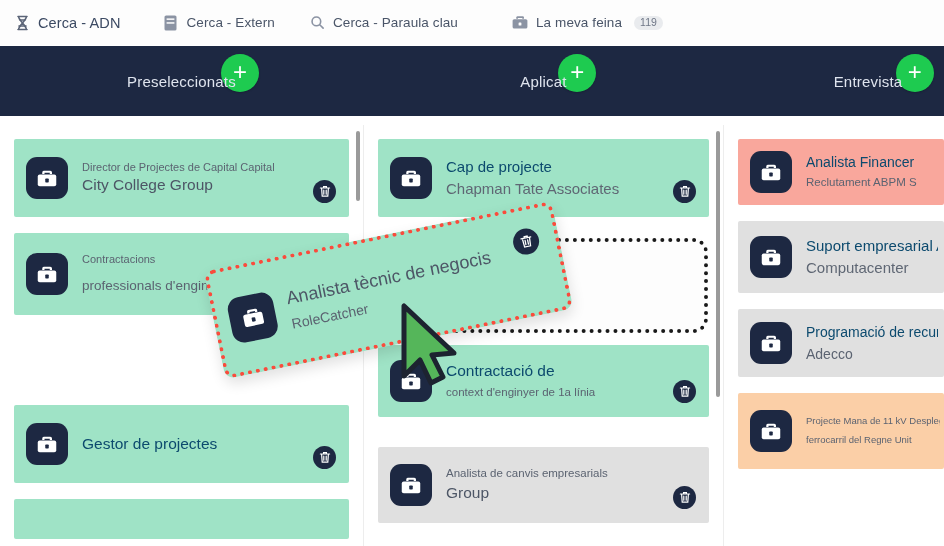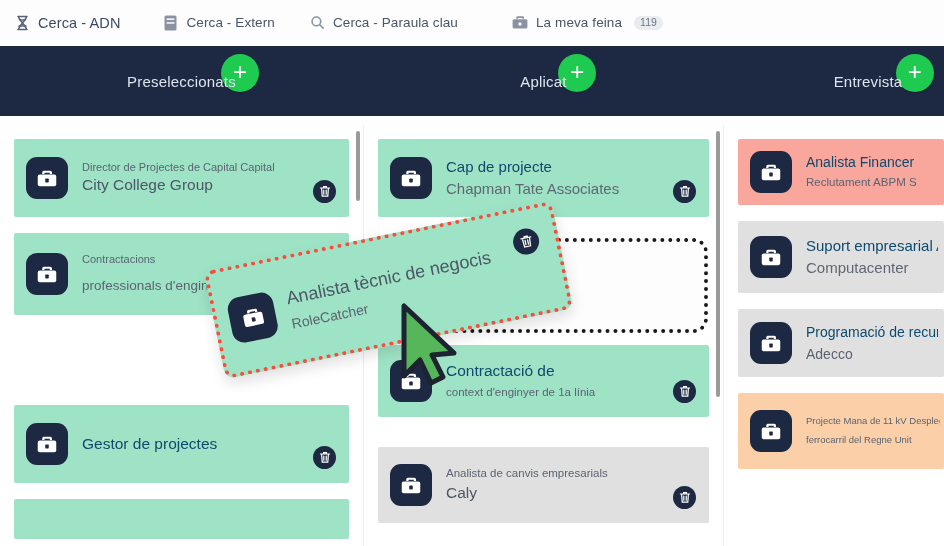--- a/index.html
+++ b/index.html
@@ -301,21 +301,21 @@
         <div class="card gray" style="margin-top:30px;min-height:76px;">
           <span class="bicon">
             <svg width="20" height="19" viewBox="0 0 16 15" fill="currentColor">
               <path d="M5.4 1.2h5.2a1.4 1.4 0 0 1 1.4 1.4v1.2h-1.8V2.9H6.0v0.9H4.2V2.6A1.4 1.4 0 0 1 5.4 1.2z"></path>
               <rect x="0.6" y="4.2" width="14.8" height="9.4" rx="1.6"></rect>
               <rect x="6.6" y="7.4" width="2.8" height="3.2" rx="0.6" fill="#1d2842"></rect>
             </svg>
           </span>
           <div class="ctext">
             <div class="ctitle small" style="font-size:11.5px;">Analista de canvis empresarials</div>
-            <div class="csub big">Caly</div>
+            <div class="csub big">Group</div>
           </div>
           <span class="trash">
             <svg width="12" height="13" viewBox="0 0 12 13" fill="none" stroke="currentColor" stroke-width="1.2" stroke-linecap="round">
               <path d="M1.4 3h9.2M4.6 3V1.7h2.8V3M2.6 3l.6 8.2h5.6L9.4 3"></path>
               <path d="M4.8 5.2v4M7.2 5.2v4"></path>
             </svg>
           </span>
         </div>
 
       </div>

